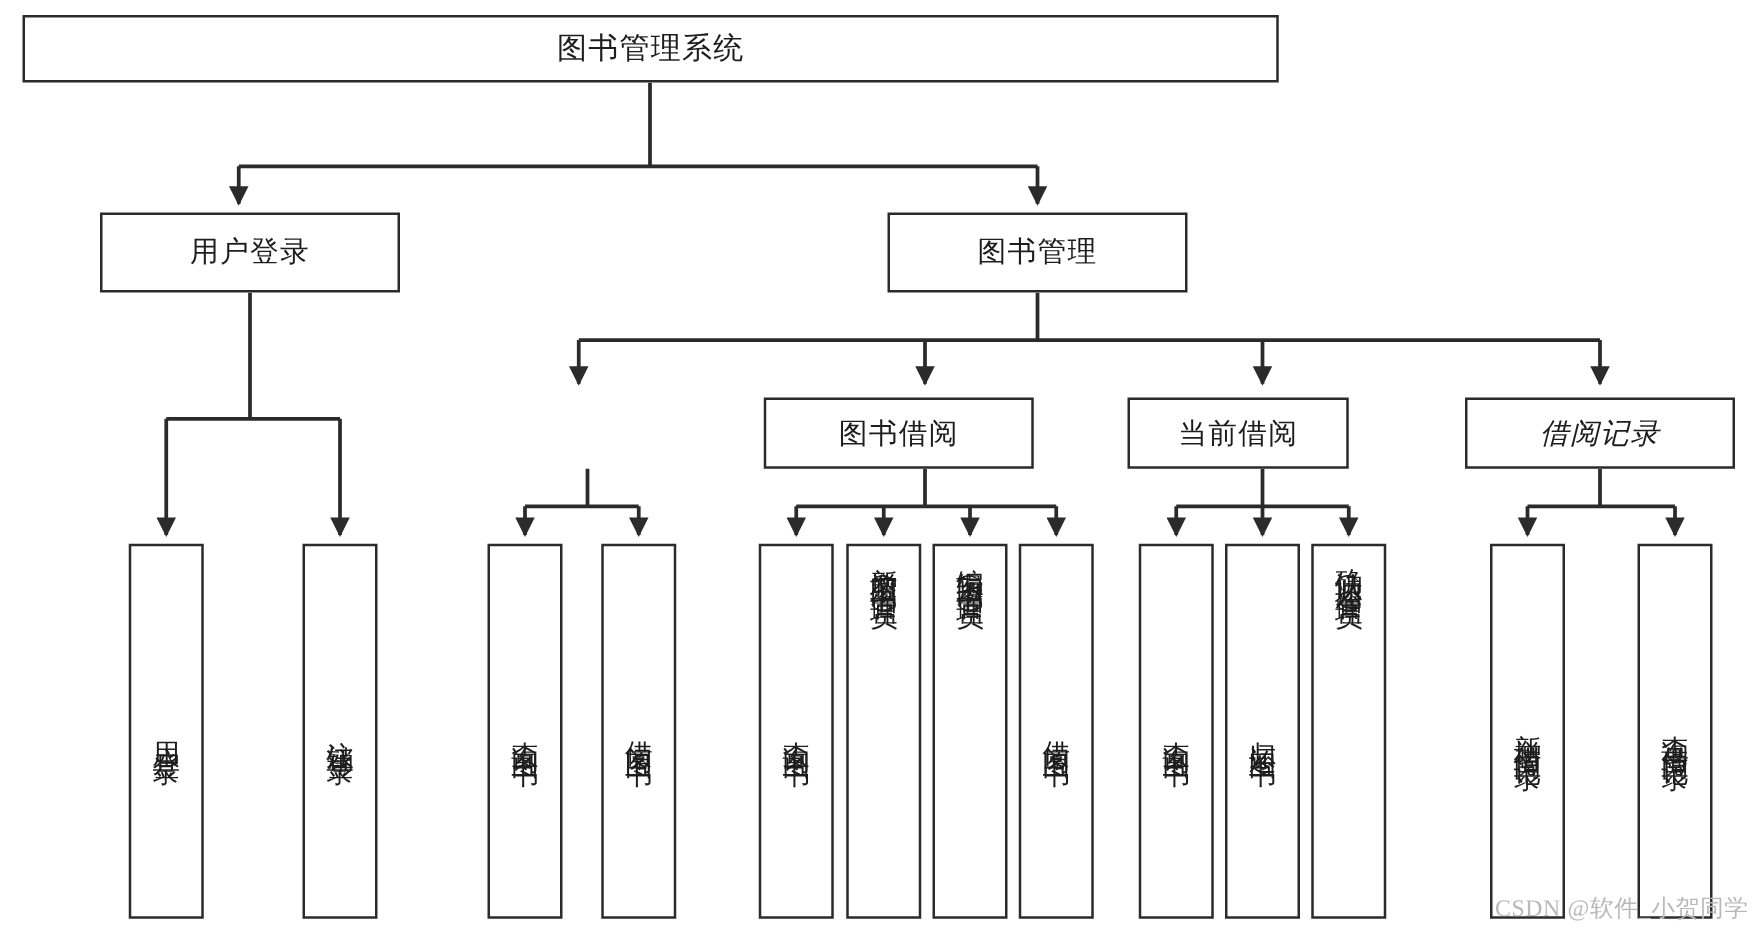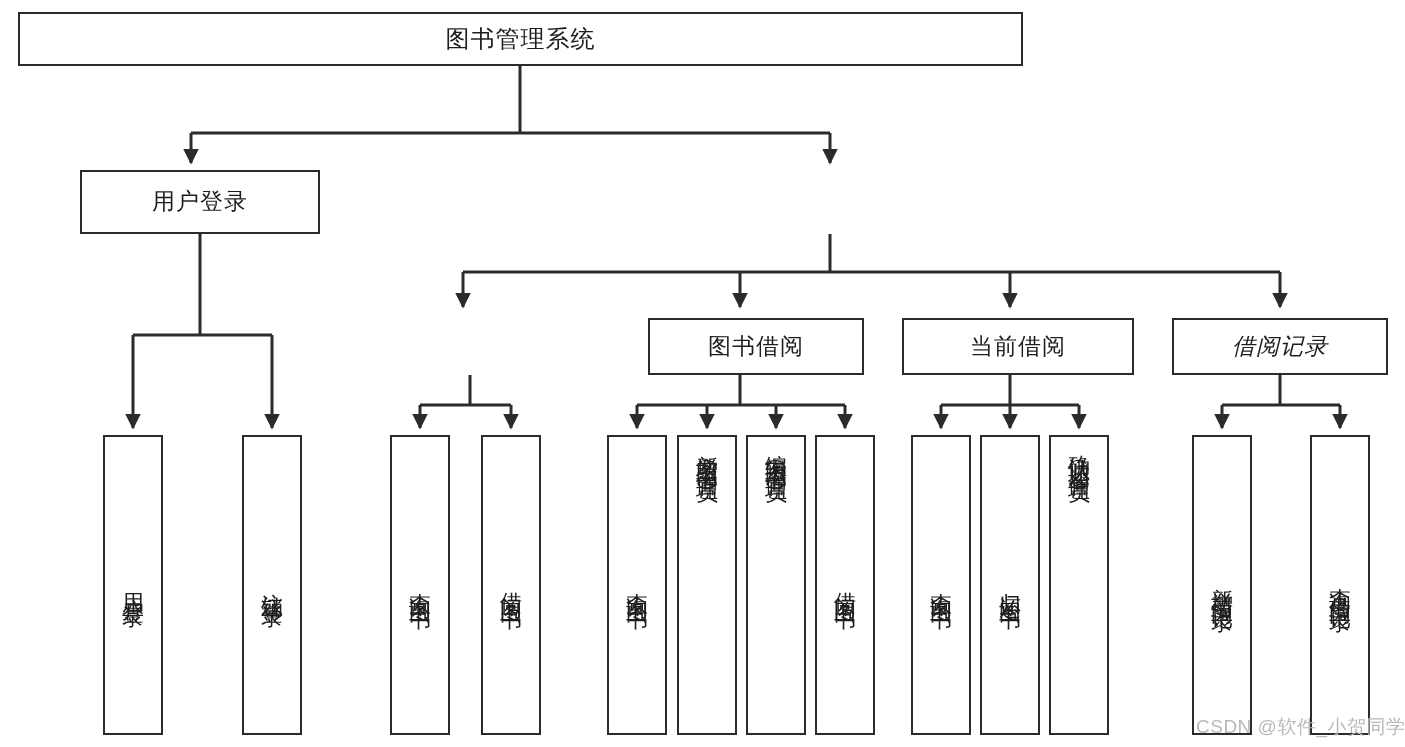--- a/index.html
+++ b/index.html
@@ -71,21 +71,21 @@
   }
   .node.v.short-center {
     align-items: center;
   }
   .watermark {
     position: absolute;
     font-size: 19px;
     color: #b9b9b9;
     white-space: nowrap;
     letter-spacing: 0.5px;
-    font-family: Liberation Sans, sans-serif;
+    font-family: Liberation Serif, serif;
   }
 </style>
 </head>
 <body>
 
 <div id="diagram-canvas">
 
   <svg class="connectors" viewBox="0 0 1405 747" xmlns="http://www.w3.org/2000/svg">
     <defs>
       <marker id="arrow" viewBox="0 0 10 10" refX="9" refY="5" markerWidth="5.2" markerHeight="5.2" orient="auto-start-reverse">
@@ -136,25 +136,28 @@
     </g>
   </svg>
 
   <div class="node h root" style="left:18px; top:12px; width:1005px; height:54px;">
     <span class="node-label">图书管理系统</span>
   </div>
 
   <div class="node h" style="left:80px; top:170px; width:240px; height:64px;">
     <span class="node-label">用户登录</span>
   </div>
-
-  <div class="node h" style="left:648px; top:318px; width:216px; height:57px;">
+  <div class="node h" style="left:710px; top:170px; width:240px; height:64px;">
+    <span class="node-label">图书管理</span>
+  </div>
+
+  <div class="node h" style="left:611px; top:318px; width:216px; height:57px;">
     <span class="node-label">图书借阅</span>
   </div>
-  <div class="node h" style="left:902px; top:318px; width:232px; height:57px;">
+  <div class="node h" style="left:902px; top:318px; width:177px; height:57px;">
     <span class="node-label">当前借阅</span>
   </div>
   <div class="node h" style="left:1172px; top:318px; width:216px; height:57px;font-style:italic;">
     <span class="node-label">借阅记录</span>
   </div>
 
   <div class="node v short-center" style="left:103px; top:435px; width:60px; height:300px;">
     <span class="node-label">用户登录</span>
   </div>
   <div class="node v short-center" style="left:242px; top:435px; width:60px; height:300px;">

